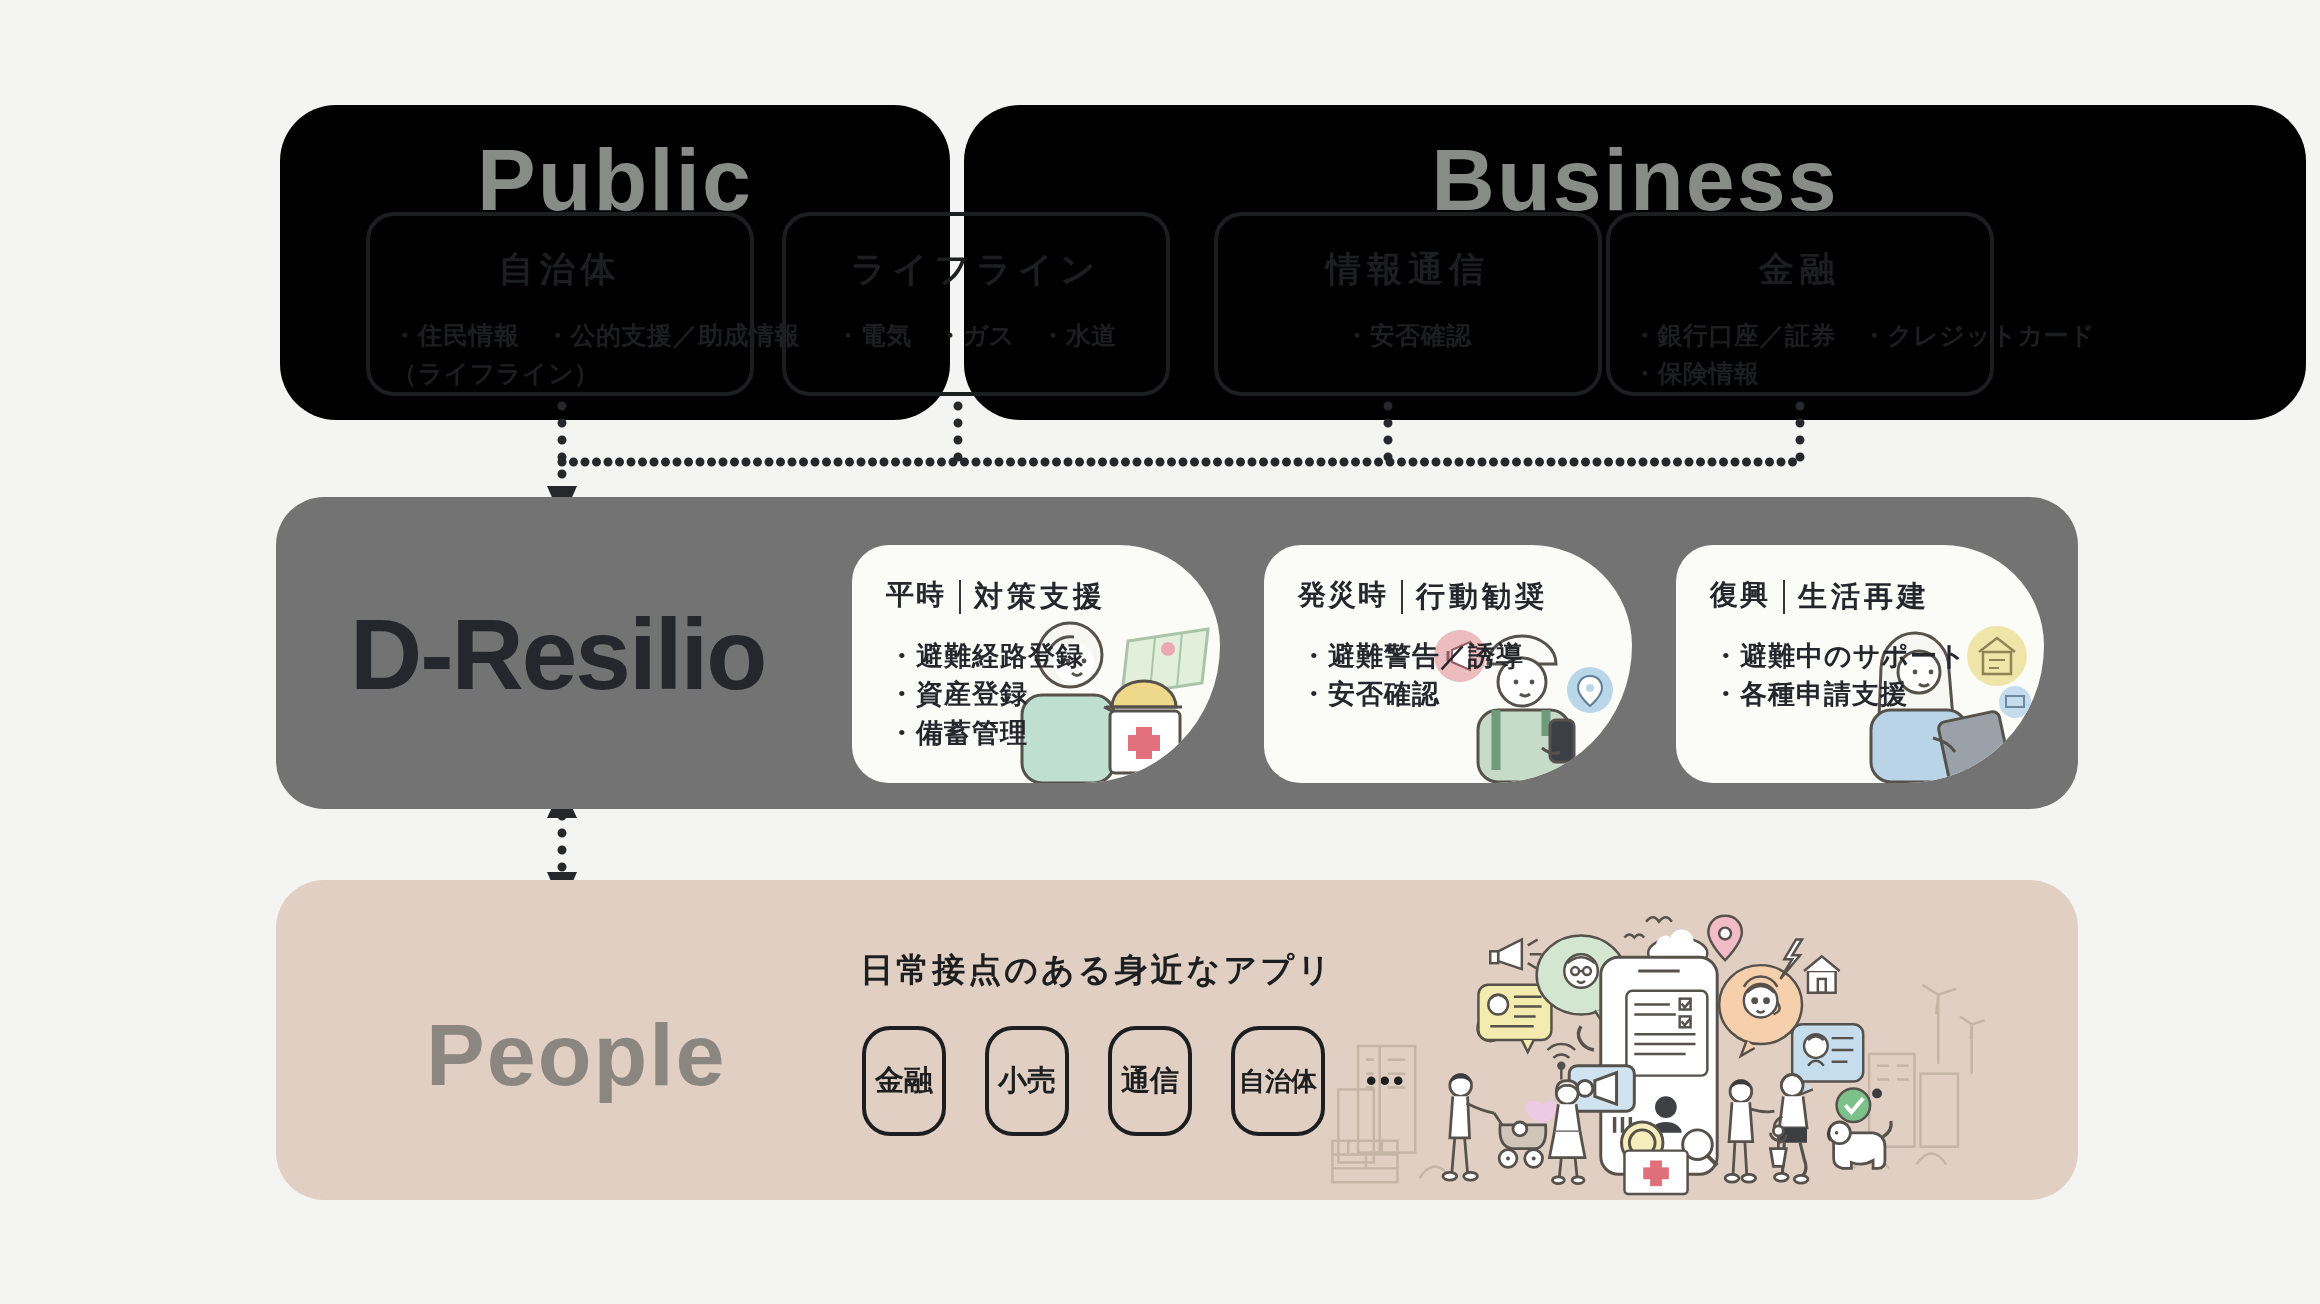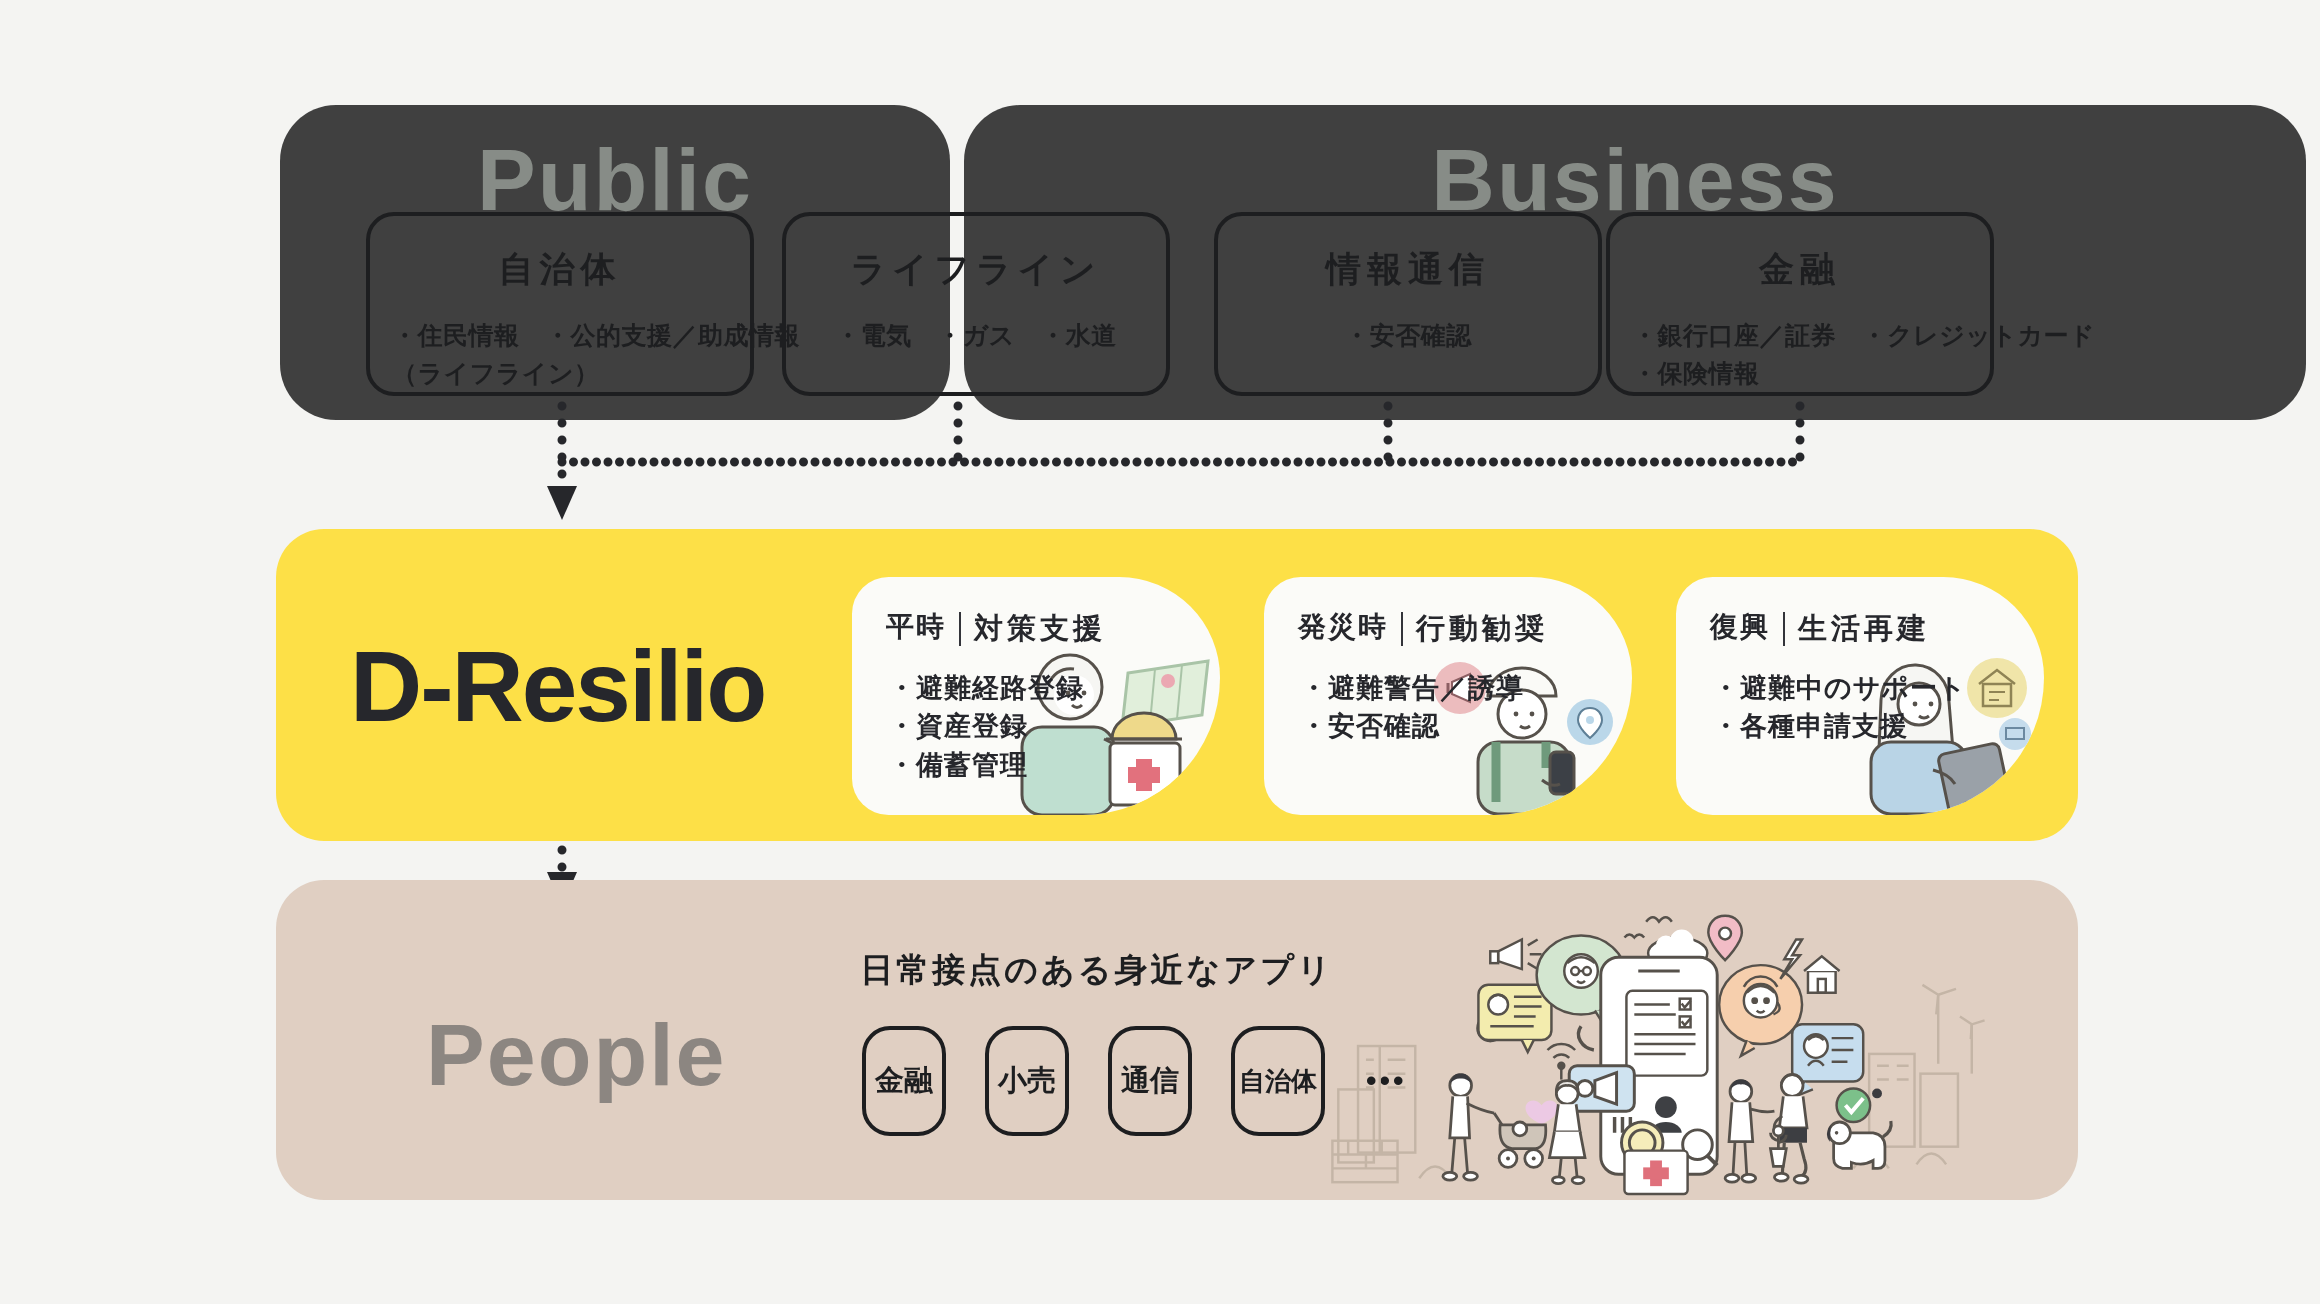--- a/index.html
+++ b/index.html
@@ -1,37 +1,37 @@
 <!DOCTYPE html>
 <html><head>
 <meta charset="utf-8">
 <style>
   html,body{margin:0;padding:0;background:#f4f4f2;}
   .canvas{position:relative;width:2320px;height:1304px;background:#f4f4f2;overflow:hidden;
           font-family:"Liberation Sans","DejaVu Sans",sans-serif;color:#1d1e20;}
   
-  .block{position:absolute;top:105px;height:315px;background:#404040;border-radius:56px;}
+  .block{position:absolute;top:105px;height:315px;background:#000000;border-radius:56px;}
   .block-public{left:280px;width:670px;}
   .block-business{left:964px;width:1342px;}
   .block-label{text-align:center;margin-top:24px;font-size:88px;font-weight:700;
                color:#878c87;letter-spacing:2px;}
   
   .tbox{position:absolute;top:212px;height:184px;width:388px;border:4px solid #1d1e20;
         border-radius:28px;box-sizing:border-box;}
   .tbox-1{left:366px;}.tbox-2{left:782px;}.tbox-3{left:1194px;margin-left:20px;}.tbox-4{left:1606px;}
   .tbox .bt{text-align:center;margin-top:30px;font-size:35px;font-weight:700;letter-spacing:6px;}
   .tbox .bl{margin-top:24px;padding:0 22px;font-size:25px;font-weight:600;line-height:1.5;
             letter-spacing:0.5px;white-space:nowrap;}
   .tbox.center .bl{text-align:center;}
   .bl div:empty{display:none;}
   
   .connectors{position:absolute;left:0;top:0;pointer-events:none;}
   
   .band-yellow{position:absolute;left:276px;top:497px;width:1802px;height:312px;
-               background:#fde047;border-radius:48px;margin-top:32px;}
+               background:#737373;border-radius:48px;}
   .brand{position:absolute;left:74px;top:100px;font-size:100px;font-weight:800;
          color:#26272c;letter-spacing:-2px;}
   .card{position:absolute;top:48px;width:368px;height:238px;background:#fbfbf8;
         border-radius:40px 110px 150px 40px;overflow:hidden;}
   .card-1{left:576px;}.card-2{left:988px;}.card-3{left:1400px;}
   .card-head{display:flex;align-items:center;padding:28px 0 0 34px;}
   .card-title{font-size:28px;font-weight:800;letter-spacing:2px;color:#26272c;}
   .card-divider{width:2px;height:34px;background:#33343a;margin:4px 13px 0 13px;}
   .card-subtitle{font-size:29px;font-weight:600;letter-spacing:4px;color:#26272c;margin-top:4px;}
   .card-bullets{padding:20px 0 0 36px;font-size:27px;font-weight:700;line-height:1.42;

